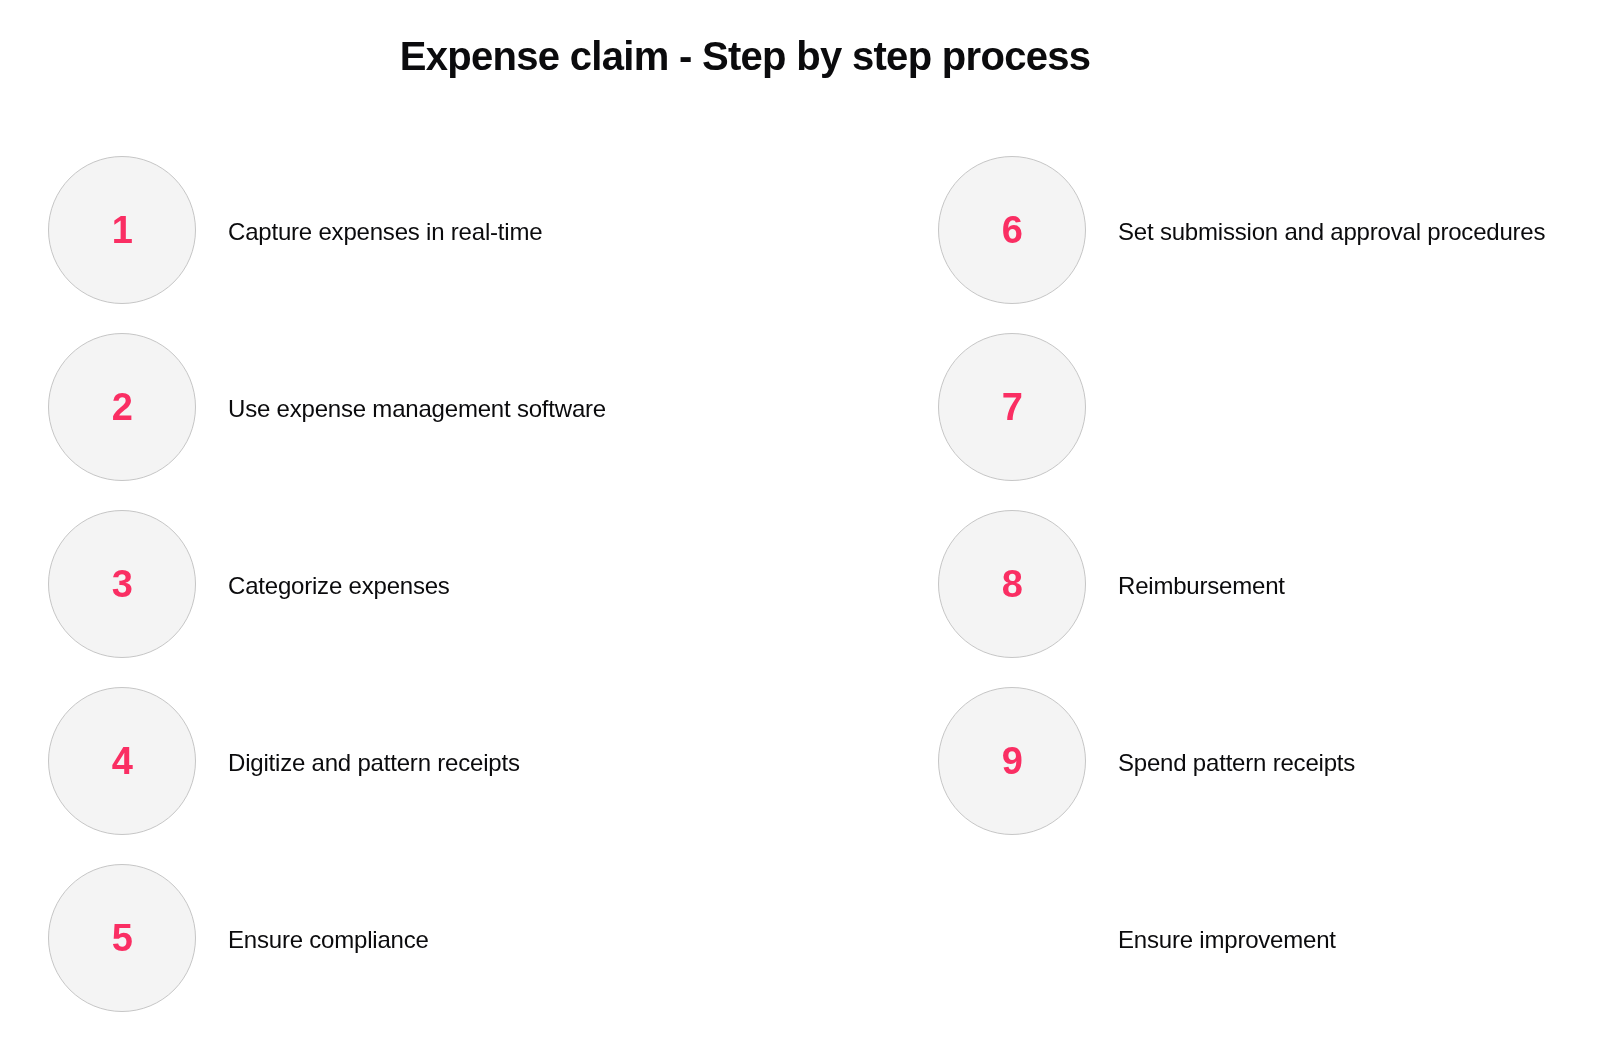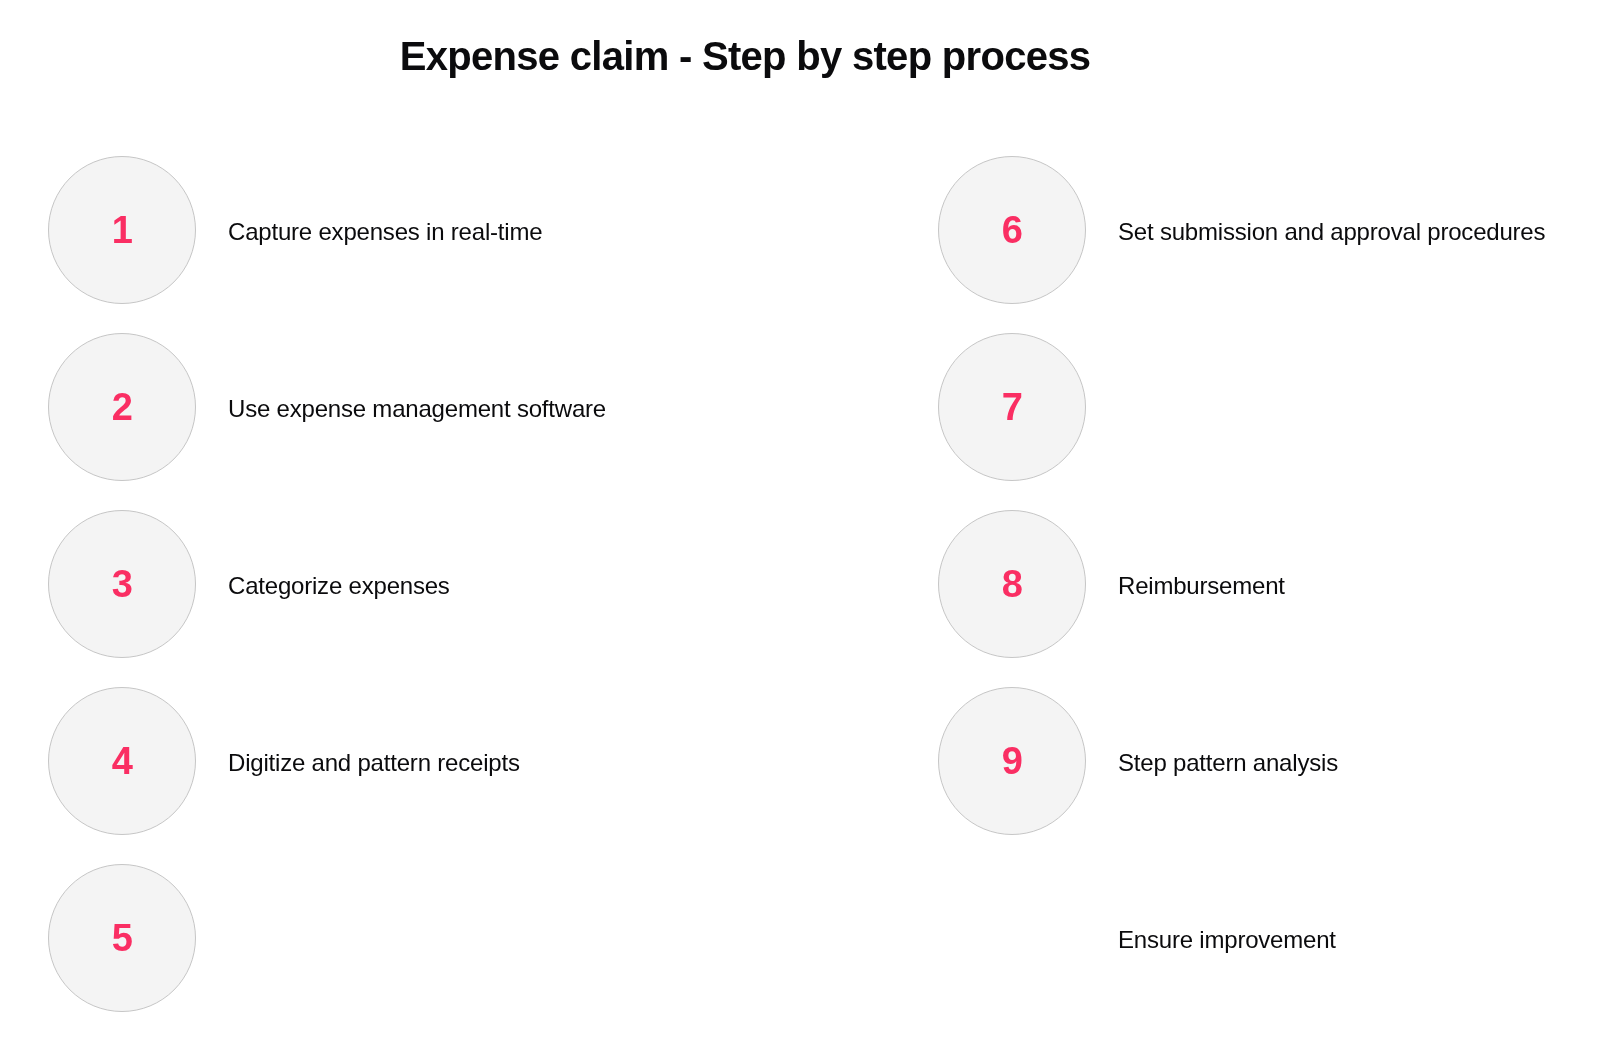--- a/index.html
+++ b/index.html
@@ -137,20 +137,21 @@
         <div class="step-badge">
           <span class="step-number">4</span>
         </div>
         <div class="step-label">Digitize and pattern receipts</div>
       </div>
 
       <div class="step-row">
         <div class="step-badge">
           <span class="step-number">5</span>
         </div>
+        <div class="step-label">Ensure compliance</div>
       </div>
 
     </div>
 
     <div class="column right">
 
       <div class="step-row">
         <div class="step-badge">
           <span class="step-number">6</span>
         </div>
@@ -167,21 +168,21 @@
         <div class="step-badge">
           <span class="step-number">8</span>
         </div>
         <div class="step-label">Reimbursement</div>
       </div>
 
       <div class="step-row">
         <div class="step-badge">
           <span class="step-number">9</span>
         </div>
-        <div class="step-label">Step pattern analysis</div>
+        <div class="step-label">Spend pattern receipts</div>
       </div>
 
       <div class="step-row">
         <div class="step-label">Ensure improvement</div>
       </div>
 
     </div>
 
   </div>
 </div>

